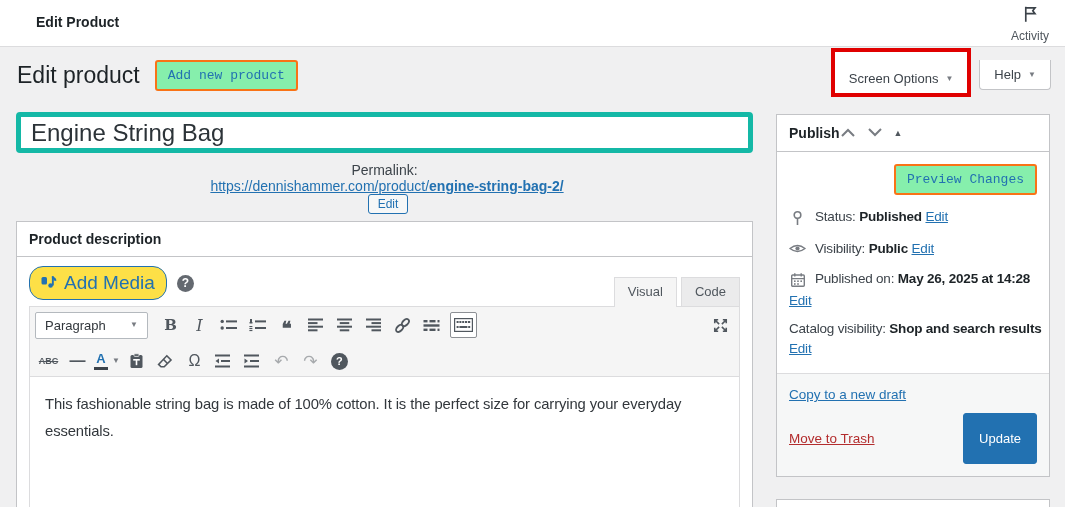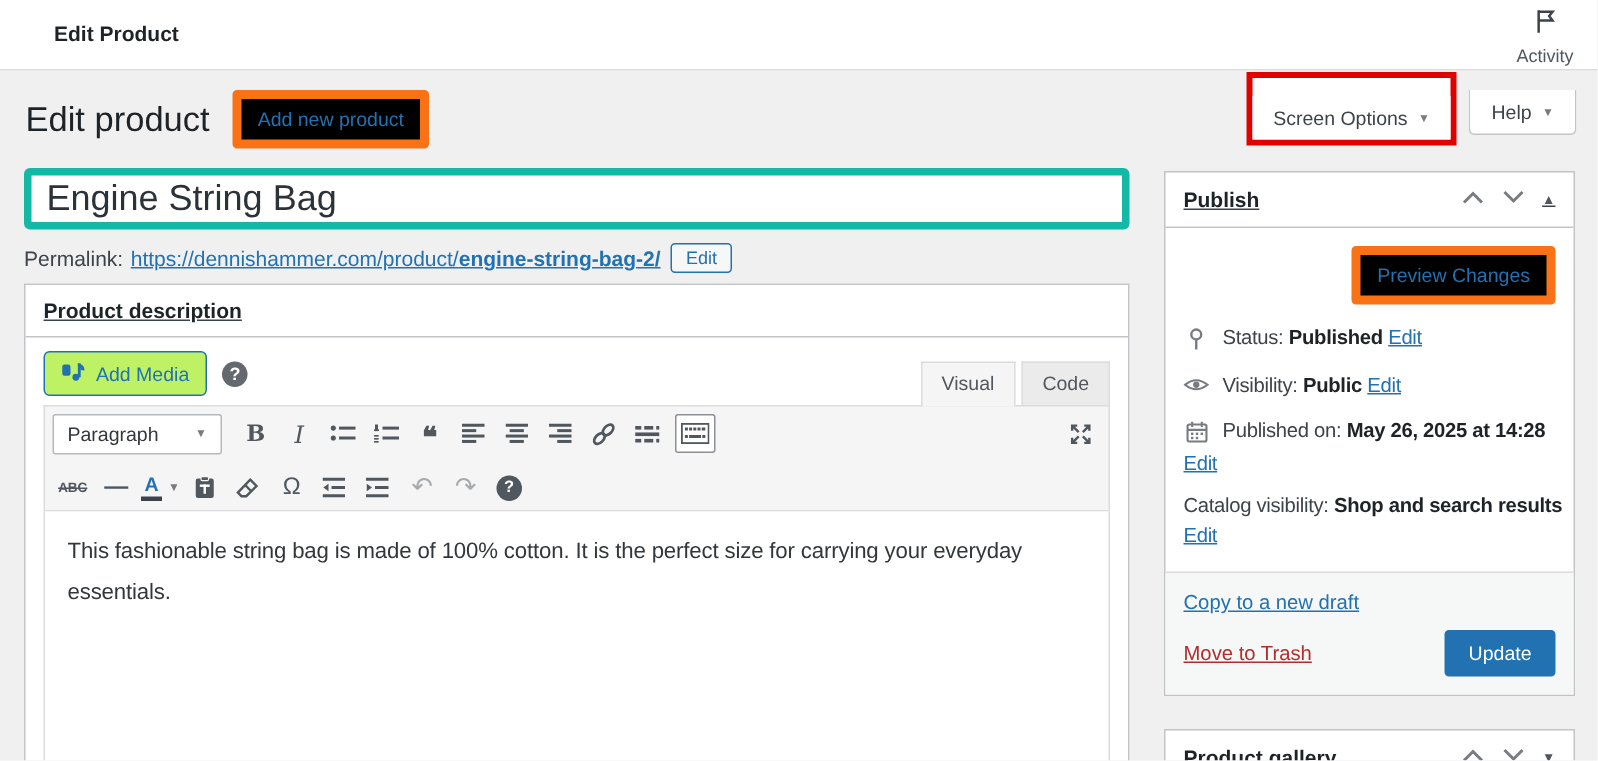--- a/index.html
+++ b/index.html
@@ -21,53 +21,53 @@
   .meta-tabs { position:absolute; top:48px; right:14px; display:flex; align-items:flex-start; z-index:3; }
   .so-redbox { border:4px solid #e00000; background:#fff; margin-right:8px; }
   .meta-tab { background:#fff; font-size:13px; color:#3c434a; padding:7px 14px; cursor:pointer;
               display:inline-flex; align-items:center; gap:7px; white-space:nowrap;margin-top:12px; }
   .meta-tab.help { border:1px solid #c3c4c7; border-top:none; border-radius:0 0 4px 4px; }
   .caret { font-size:8px; color:#787c82; line-height:1; }
 
   
   .page-head { position:absolute; left:17px; top:60px; display:flex; align-items:center; gap:15px; }
   .page-title { font-size:23px; font-weight:400; color:#1d2327; }
-  .btn-secondary { background:#000000; border:6px solid #f97316; color:#2271b1; border-radius:3px;
-                   font-size:13px; padding:6px 11px; cursor:pointer; font-family:Liberation Sans, sans-serif; }
+  .btn-secondary { background:#86efac; border:2px solid #f97316; color:#2271b1; border-radius:3px;
+                   font-size:13px; padding:6px 11px; cursor:pointer; font-family:Liberation Mono, monospace; }
 
   
   .main-col { position:absolute; left:16px; top:112px; width:737px; }
   .side-col { position:absolute; left:776px; top:114px; width:274px; }
 
   
   .title-input { width:100%; height:41px; border:5px solid #14b8a6; border-radius:4px; background:#fff;
                  font-size:24px; padding:2px 10px; color:#2c3338; font-family:inherit; }
 
   
-  .permalink-row { margin:9px 0 7px; font-size:14px; display:flex; align-items:center; white-space:nowrap; }
+  .permalink-row { margin:9px 0 7px; font-size:14px; display:flex; align-items:center; white-space:nowrap;flex-direction:column; }
   .permalink-row a { color:#2271b1; text-decoration:underline; margin-left:5px; cursor:pointer; }
   .permalink-row a b { color:#2271b1; }
   .btn-small { background:#f6f7f7; border:1px solid #2271b1; color:#2271b1; border-radius:3px;
                font-size:12px; padding:2px 9px; margin-left:7px; cursor:pointer; font-family:inherit; }
 
   
   .panel { background:#fff; border:1px solid #c3c4c7; }
-  .panel-header { display:flex; justify-content:space-between; align-items:center; padding:9px 12px;
-                  border-bottom:1px solid #c3c4c7; cursor:pointer;text-decoration:underline; }
+  .panel-header { display:flex; align-items:center; padding:9px 12px;
+                  border-bottom:1px solid #c3c4c7; cursor:pointer; }
   .panel-title { font-size:14px; font-weight:700; color:#1d2327; }
   .panel-icons { display:flex; align-items:center; gap:11px; }
   .tri { font-size:9px; color:#50575e; line-height:1; }
 
   .desc-panel { height:400px; overflow:hidden; }
 
   
   .editor-top { padding:9px 12px 0; display:flex; justify-content:space-between; align-items:flex-end; }
   .media-left { display:flex; align-items:center; gap:10px; padding-bottom:6px; }
-  .btn-media { display:inline-flex; align-items:center; gap:7px; background:#bef264; border:1px solid #2271b1;
-               color:#2271b1; border-radius:4px; font-size:13px; padding:5px 11px; cursor:pointer; font-family:inherit; }
+  .btn-media { display:inline-flex; align-items:center; gap:7px; background:#fde047; border:1px solid #2271b1;
+               color:#2271b1; border-radius:14px; font-size:19px; padding:5px 11px; cursor:pointer; font-family:inherit; }
   .help-badge { width:17px; height:17px; border-radius:50%; background:#646970; color:#fff; font-size:12px;
                 font-weight:700; display:flex; align-items:center; justify-content:center; cursor:pointer; }
   .editor-tabs { display:flex; }
   .etab { font-size:13px; color:#50575e; padding:6px 13px; cursor:pointer; }
   .etab.visual { background:#f5f5f5; border:1px solid #dcdcde; border-bottom:none; margin-bottom:-1px;
                  position:relative; z-index:2; padding-bottom:8px; }
   .etab.code { background:#ebebec; border:1px solid #dcdcde; border-bottom:none; margin-left:4px;text-align:center; }
 
   
   .mce-wrap { margin:0 12px; }
@@ -109,21 +109,21 @@
   .pub-row a, .pub-block a { color:#2271b1; text-decoration:underline; cursor:pointer; }
   .pub-icon { width:17px; display:flex; justify-content:center; flex:none; margin-top:1px; }
   .pub-block { font-size:13.5px; letter-spacing:-0.2px; margin-bottom:13px; white-space:nowrap; }
   .pub-block .edit-line { display:block; margin-top:5px; width:max-content; }
   .pub-footer { background:#f6f7f7; border-top:1px solid #dcdcde; padding:11px 12px 12px; }
   .pub-footer .copy-link { display:inline-block; color:#2271b1; text-decoration:underline; font-size:13.5px;
                            margin-bottom:11px; cursor:pointer; }
   .trash-update { display:flex; justify-content:space-between; align-items:center; }
   .trash-link { color:#b32d2e; text-decoration:underline; font-size:13.5px; cursor:pointer; }
   .btn-primary { background:#2271b1; border:1px solid #2271b1; color:#fff; border-radius:3px; font-size:13px;
-                 padding:7px 15px; cursor:pointer; font-family:inherit; }
+                 padding:17px 15px; cursor:pointer; font-family:inherit; }
   .gallery-panel { margin-top:22px; }
   .gallery-panel .panel-header { border-bottom:none; }
 </style>
 </head>
 <body>
 
 <div class="stage">
 
   <header class="topbar">
     <span class="topbar-title">Edit Product</span>

